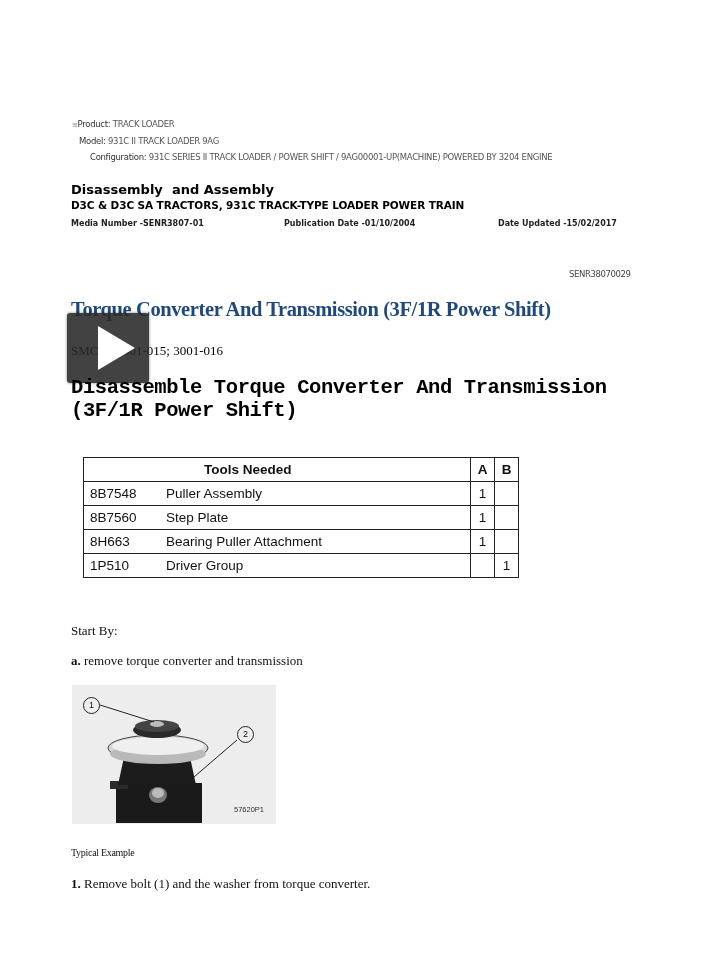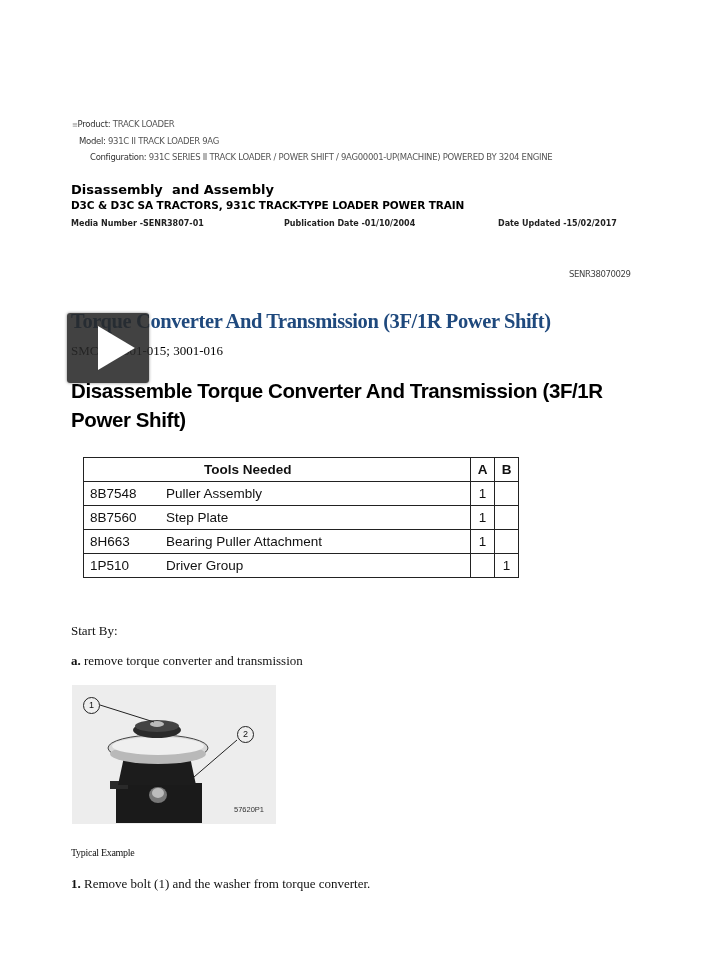--- a/index.html
+++ b/index.html
@@ -25,21 +25,21 @@
     .docid {
       font-family: "DejaVu Sans", sans-serif; font-size: 8.5px; color: #444; letter-spacing: -0.4px; white-space: nowrap;
     }
     .title-blue {
       font-family: "Liberation Serif", serif; font-weight: bold; font-size: 20.5px; color: #1f497d; white-space: nowrap; letter-spacing: -0.4px;
     }
     .smcs {
       font-family: "Liberation Serif", serif; font-size: 13px; color: #000; white-space: nowrap;
     }
     .title-black {
-      font-family: Liberation Sans, sans-serif; font-weight: bold; font-size: 20.5px; color: #000; line-height: 29px; letter-spacing: -0.4px;
+      font-family: Liberation Mono, monospace; font-weight: bold; font-size: 20.5px; color: #000; line-height: 23px; letter-spacing: -0.4px;
       width: 560px;
     }
     .body-text {
       font-family: "Liberation Serif", serif; font-size: 13px; color: #111; white-space: nowrap;
     }
     .small-text {
       font-family: "Liberation Serif", serif; font-size: 10px; color: #111; white-space: nowrap; letter-spacing: -0.3px;
     }
     
     .tools {
@@ -94,21 +94,21 @@
 </div>
 
 <div class="abs hdr-title" style="left:71px; top:182px; white-space:pre;">Disassembly  and Assembly</div>
 <div class="abs hdr-sub" style="left:71px; top:199px;">D3C &amp; D3C SA TRACTORS, 931C TRACK-TYPE LOADER POWER TRAIN</div>
 <div class="abs hdr-info" style="left:71px; top:219px;">Media Number -SENR3807-01</div>
 <div class="abs hdr-info" style="left:284px; top:219px;">Publication Date -01/10/2004</div>
 <div class="abs hdr-info" style="left:498px; top:219px;">Date Updated -15/02/2017</div>
 
 <div class="abs docid" style="left:569px; top:269px;">SENR38070029</div>
 
-<div class="abs title-blue" style="left:71px; top:310px;text-align:right;">Torque Converter And Transmission (3F/1R Power Shift)</div>
+<div class="abs title-blue" style="left:71px; top:298px;text-align:right;">Torque Converter And Transmission (3F/1R Power Shift)</div>
 <div class="abs smcs" style="left:71px; top:343px;">SMCS - 3001-015; 3001-016</div>
 
 <div class="abs play">
   <div class="tri"></div>
 </div>
 
 <div class="abs title-black" style="left:71px; top:376px;">Disassemble Torque Converter And Transmission (3F/1R Power Shift)</div>
 
 <table class="abs tools">
   <tbody>

